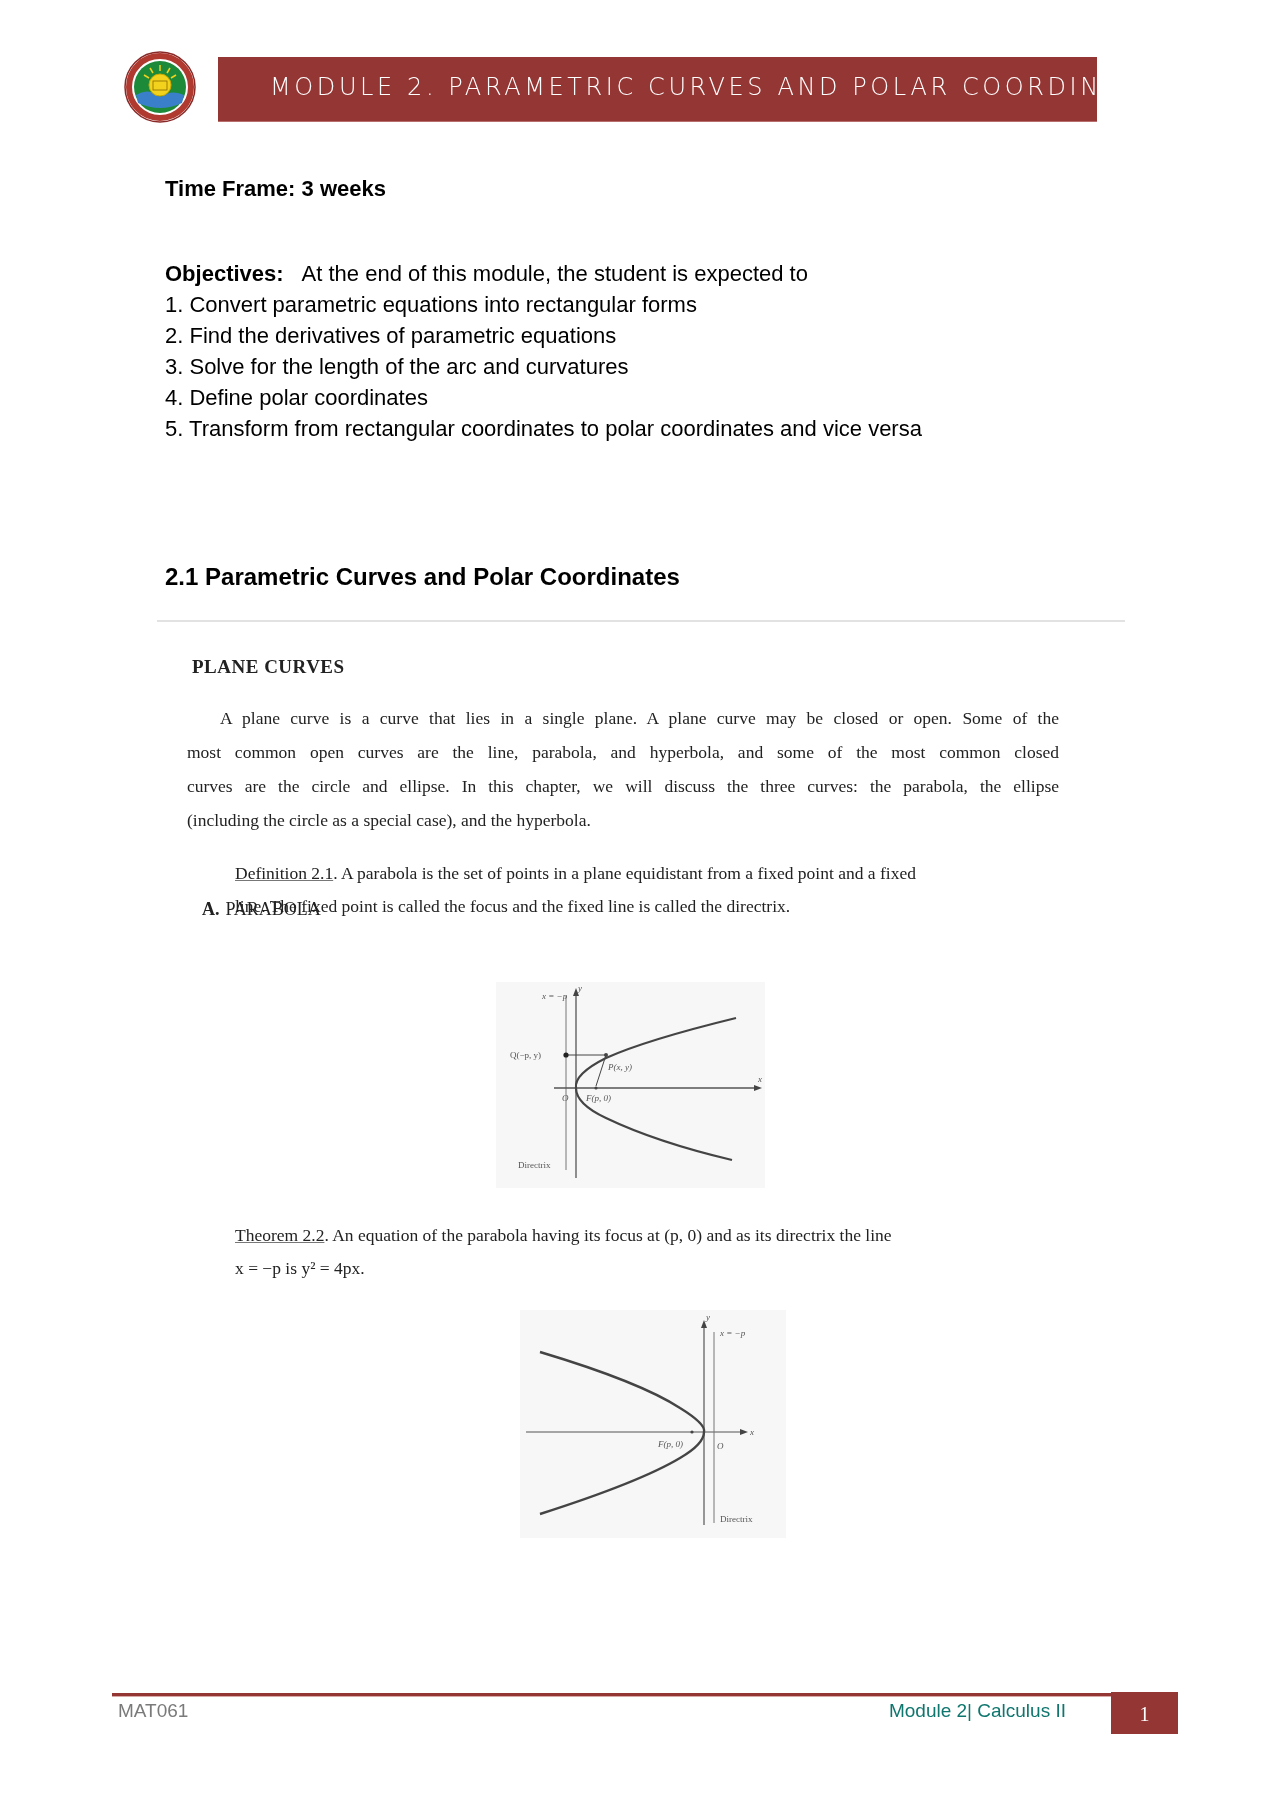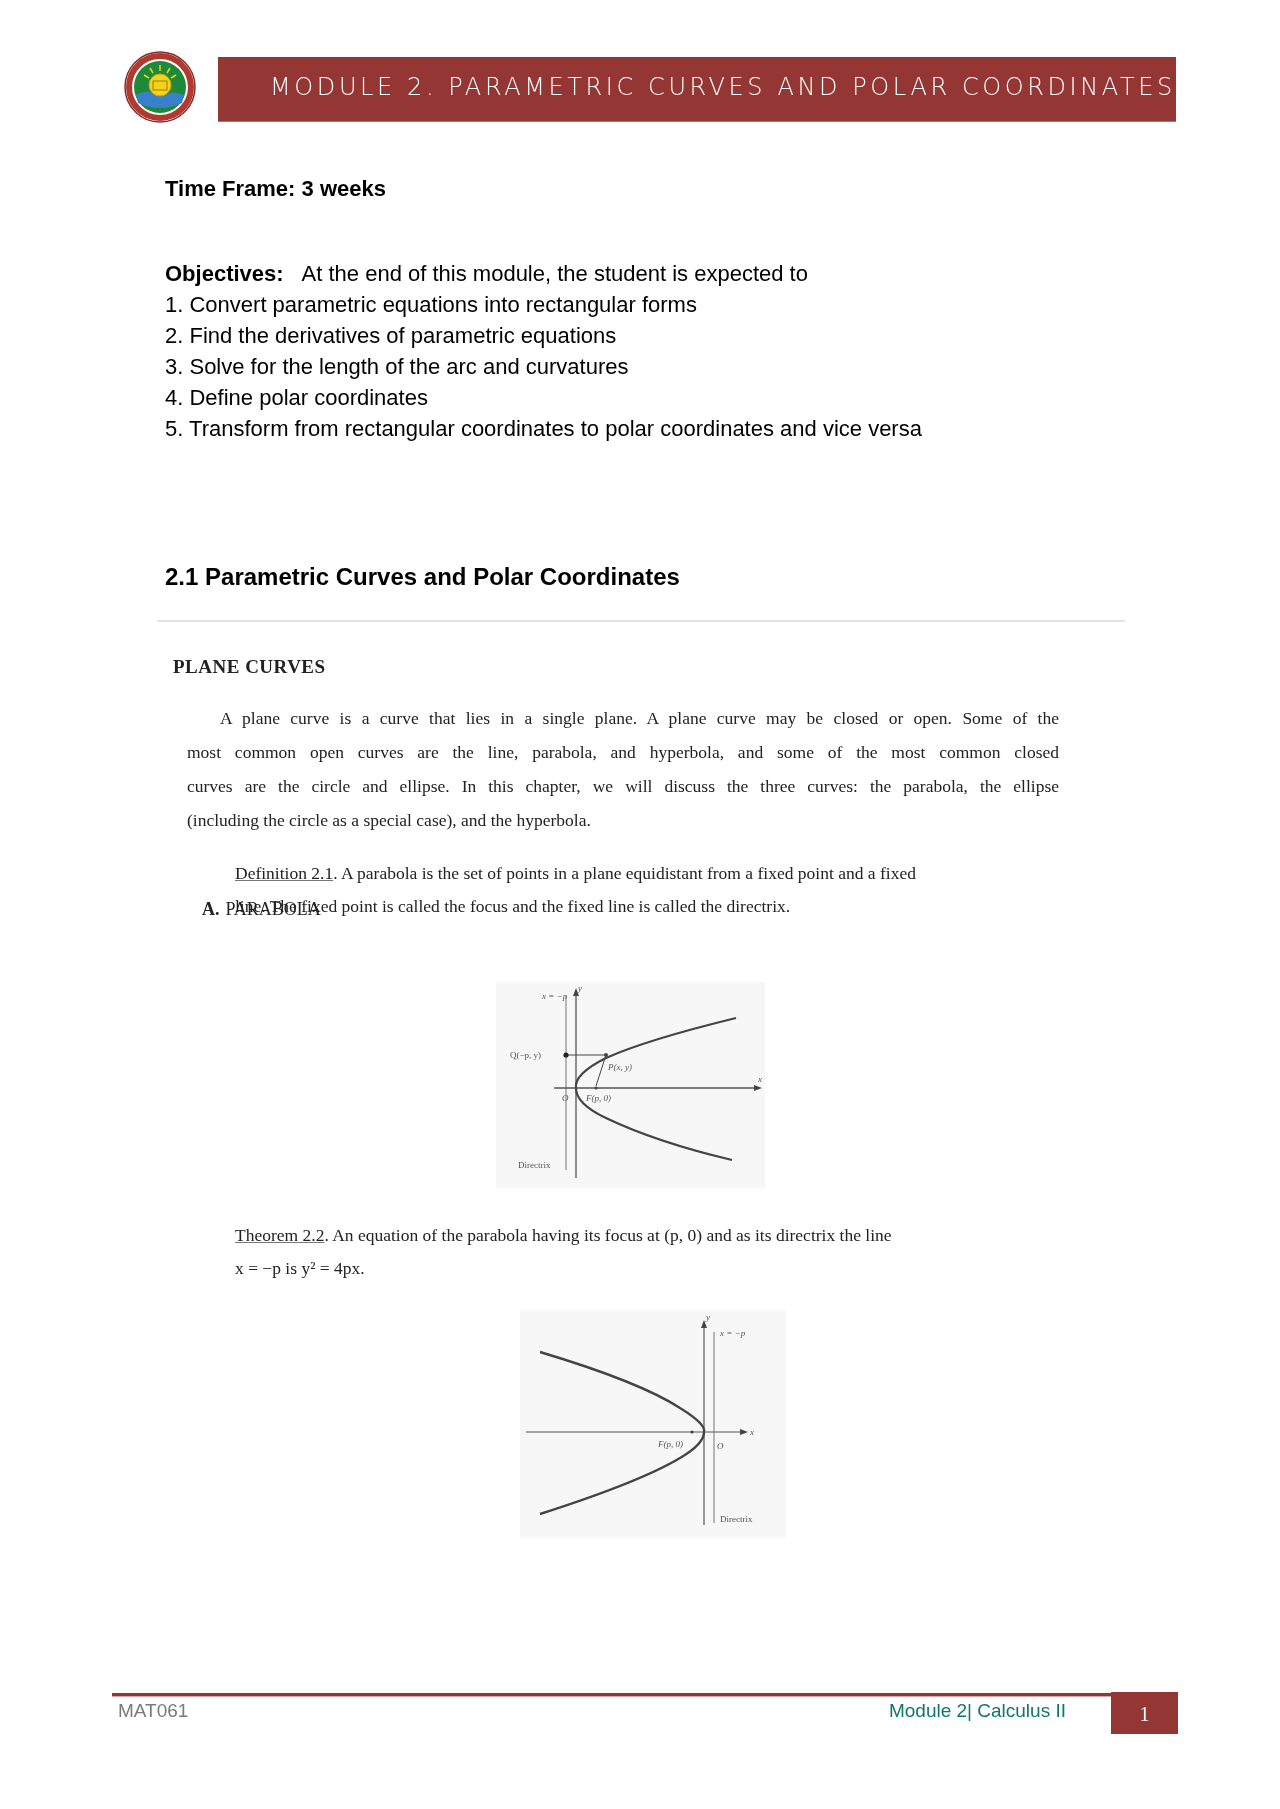--- a/index.html
+++ b/index.html
@@ -1,37 +1,37 @@
 <!DOCTYPE html>
 <html><head>
 <meta charset="utf-8">
 <style>
   html, body { margin: 0; padding: 0; background: #ffffff; }
   body { width: 1280px; height: 1809px; position: relative; overflow: hidden; font-family: "Liberation Sans", sans-serif; color: #000; }
   .abs { position: absolute; }
 
   
   .logo { left: 124px; top: 51px; width: 72px; height: 72px; border-radius: 50%; }
-  .banner { left: 218px; top: 57px; width: 958px; height: 65px; background: #943634; border-bottom: 1px solid #b86e6c; box-sizing: border-box; }
+  .banner { left: 218px; top: 57px; width: 879px; height: 65px; background: #943634; border-bottom: 1px solid #b86e6c; box-sizing: border-box; }
   .banner-title { position: absolute; left: 52px; top: 16px; color: #ffffff; font-family: "DejaVu Sans", sans-serif; font-size: 24px; letter-spacing: 3.6px; font-weight: 300; white-space: nowrap; }
 
   
   .timeframe { left: 165px; top: 176px; font-size: 22px; font-weight: bold; }
   .objectives { left: 165px; top: 258px; font-size: 22px; line-height: 31px; }
   .objectives .lab { font-weight: bold; }
   .objectives .intro { margin-left: 18px; }
   .obj-list { margin: 0; padding: 0; list-style: none; }
   .obj-list li { font-size: 22px; line-height: 31px; white-space: nowrap; }
 
   .section-heading { left: 165px; top: 563px; font-size: 24px; font-weight: bold; white-space: nowrap; }
   .divider { left: 157px; top: 620px; width: 968px; height: 2px; background: #e2e2e2; }
 
   
   .serif { font-family: "Liberation Serif", serif; color: #222; }
-  .plane-title { left: 173px; top: 656px; font-size: 19px; font-weight: bold; letter-spacing: 0.5px; text-align: center; }
+  .plane-title { left: 192px; top: 656px; font-size: 19px; font-weight: bold; letter-spacing: 0.5px; text-align: center; }
   .para { left: 187px; top: 701px; width: 880px; font-size: 17.5px; line-height: 34px; }
   .para .indent { display: inline-block; width: 33px; }
   .para-line { white-space: nowrap; display: block; }
   .para-line.justify { text-align-last: justify; text-align: justify; width: 872px; }
 
   .parabola-title { left: 202px; top: 899px; font-size: 18px; }
   .parabola-title b { margin-right: 6px; }
   .defn { left: 235px; top: 857px; width: 820px; font-size: 17.5px; line-height: 33px; }
   .u { text-decoration: underline; text-decoration-color: #777; }
   .i { }

